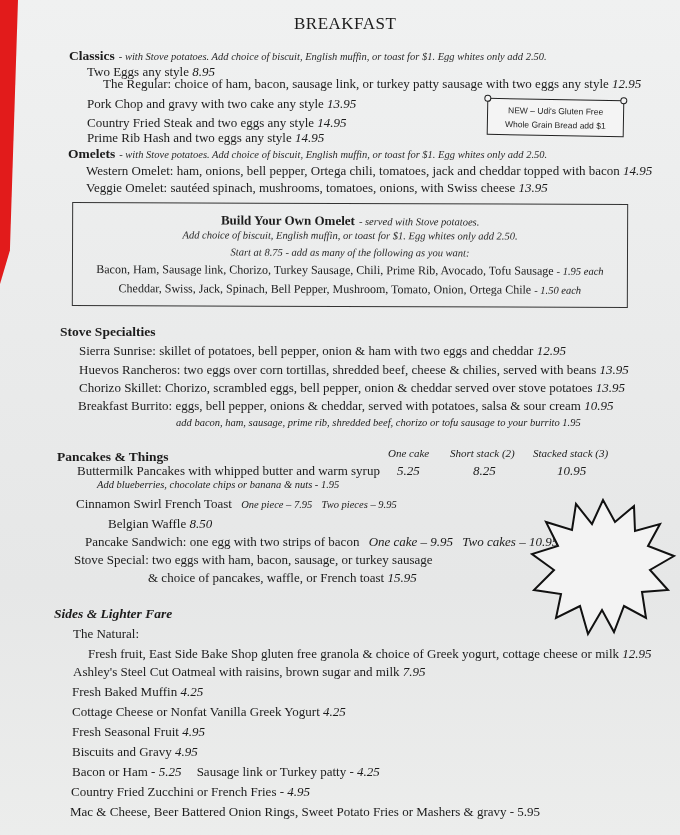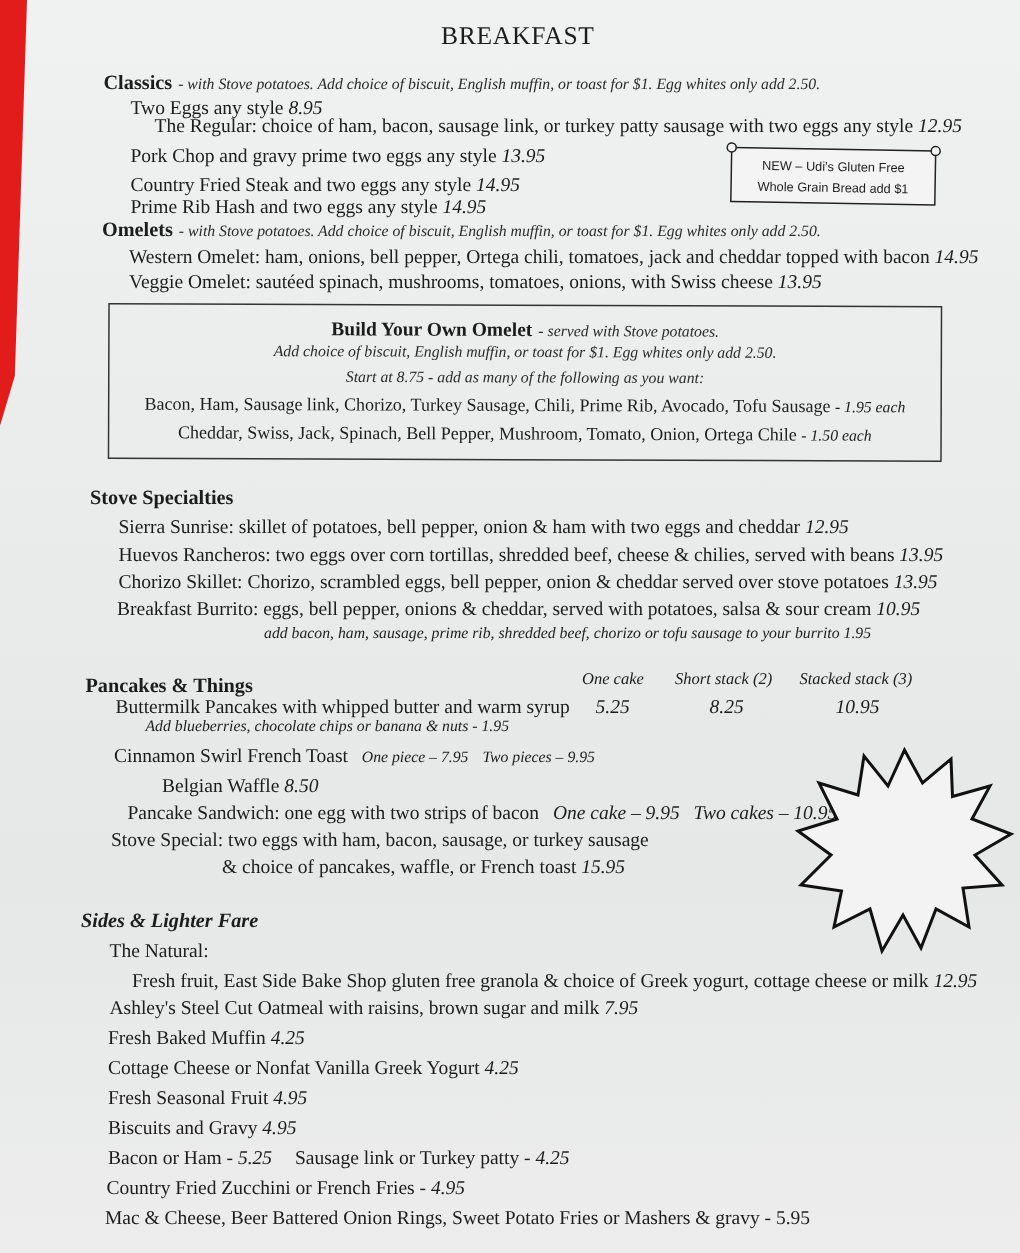--- a/index.html
+++ b/index.html
@@ -67,21 +67,21 @@
   <span>Two Eggs any style</span>
   <span class="price">8.95</span>
 </div>
 <div class="abs item" style="left:87px; top:75px; top:75px;">
 </div>
 <div class="abs item" style="left:103px; top:76px;">
   <span>The Regular: choice of ham, bacon, sausage link, or turkey patty sausage with two eggs any style</span>
   <span class="price">12.95</span>
 </div>
 <div class="abs item" style="left:87px; top:96px;">
-  <span>Pork Chop and gravy prime two eggs any style</span>
+  <span>Pork Chop and gravy with two cake any style</span>
   <span class="price">13.95</span>
 </div>
 <div class="abs item" style="left:87px; top:115px;">
   <span>Country Fried Steak and two eggs any style</span>
   <span class="price">14.95</span>
 </div>
 <div class="abs item" style="left:87px; top:130px;">
   <span>Prime Rib Hash and two eggs any style</span>
   <span class="price">14.95</span>
 </div>

